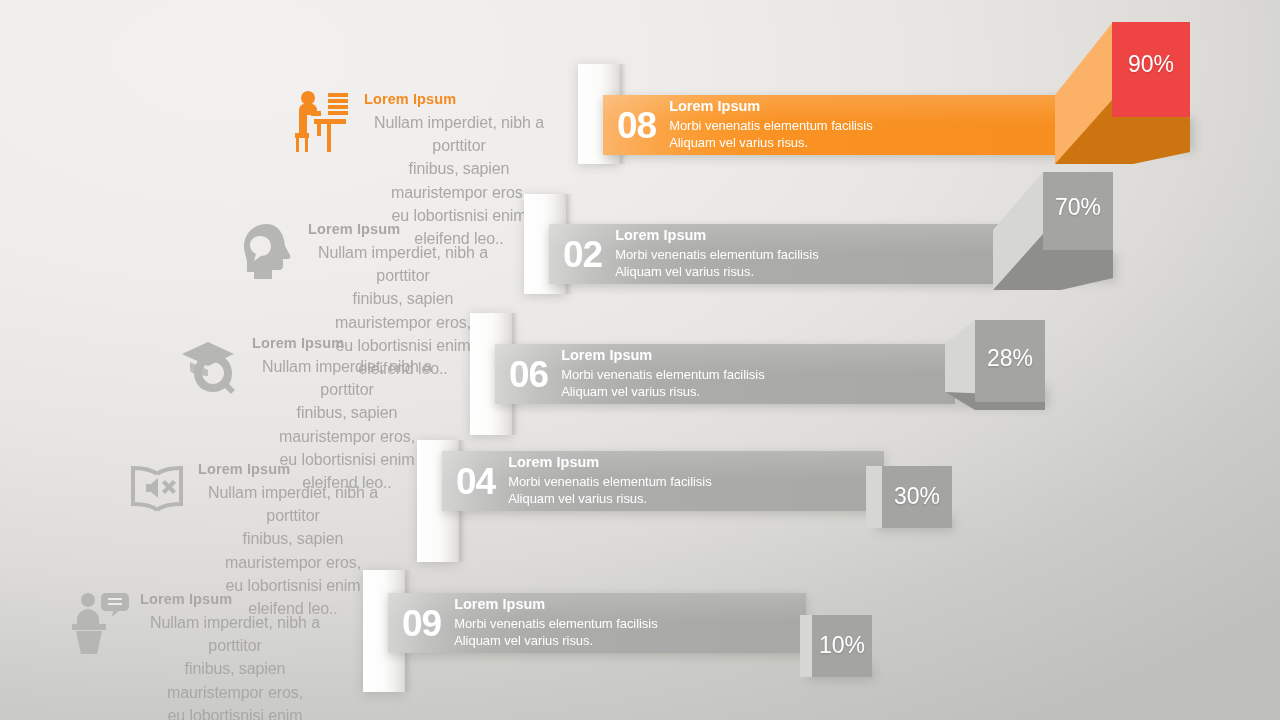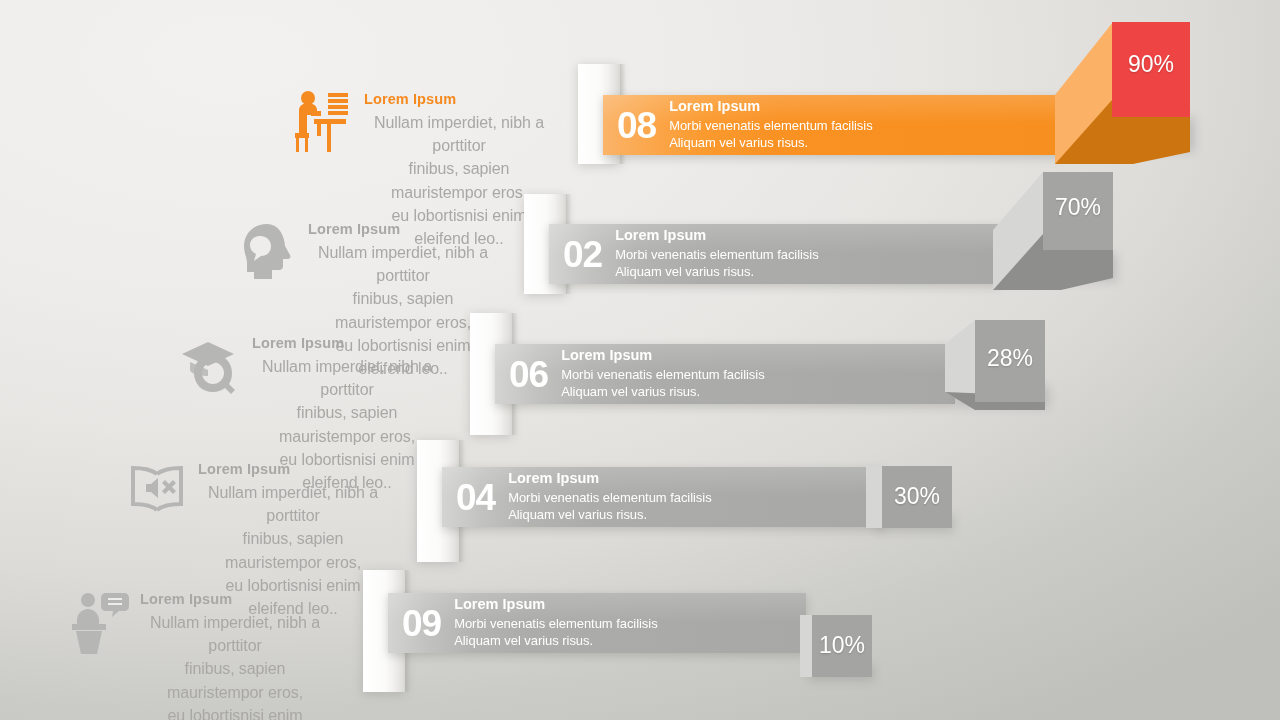--- a/index.html
+++ b/index.html
@@ -308,21 +308,21 @@
     <div class="txt">
       <div class="head">Lorem Ipsum</div>
       <div class="body">Nullam imperdiet, nibh a porttitor
 finibus, sapien mauristempor eros,
 eu lobortisnisi enim eleifend leo..</div>
     </div>
   </div>
 
   <div class="tab" style="left:417px; top:440px; width:42px; height:122px;"></div>
 
-  <div class="bar gray" style="left:442px; top:467px; width:442px; height:60px;">
+  <div class="bar gray" style="left:442px; top:451px; width:442px; height:60px;">
     <div class="sheen"></div>
     <div class="num">04</div>
     <div class="labels">
       <div class="l1">Lorem Ipsum</div>
       <div class="l2">Morbi venenatis elementum facilisis
 Aliquam vel varius risus.</div>
     </div>
   </div>
 
   <div class="cap g" style="left:866px; top:466px; width:86px; height:62px;">

